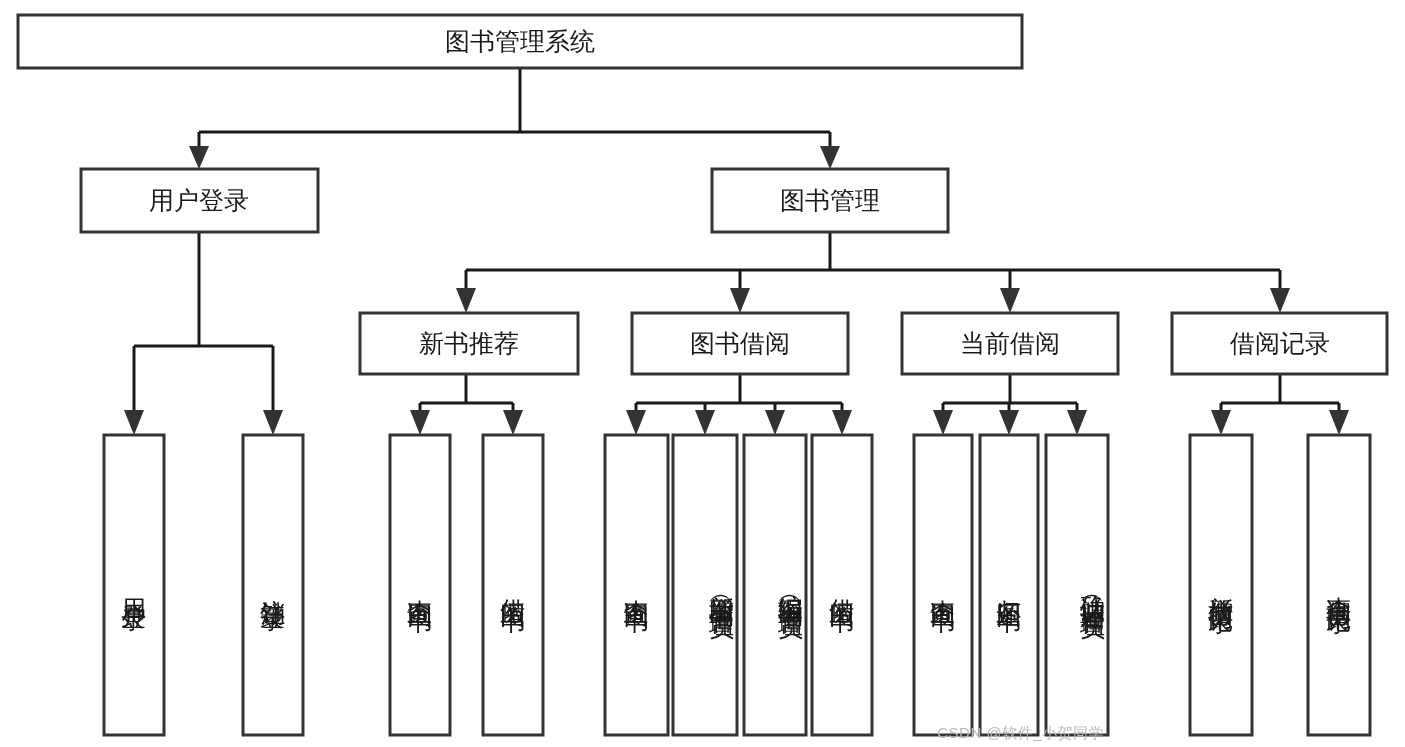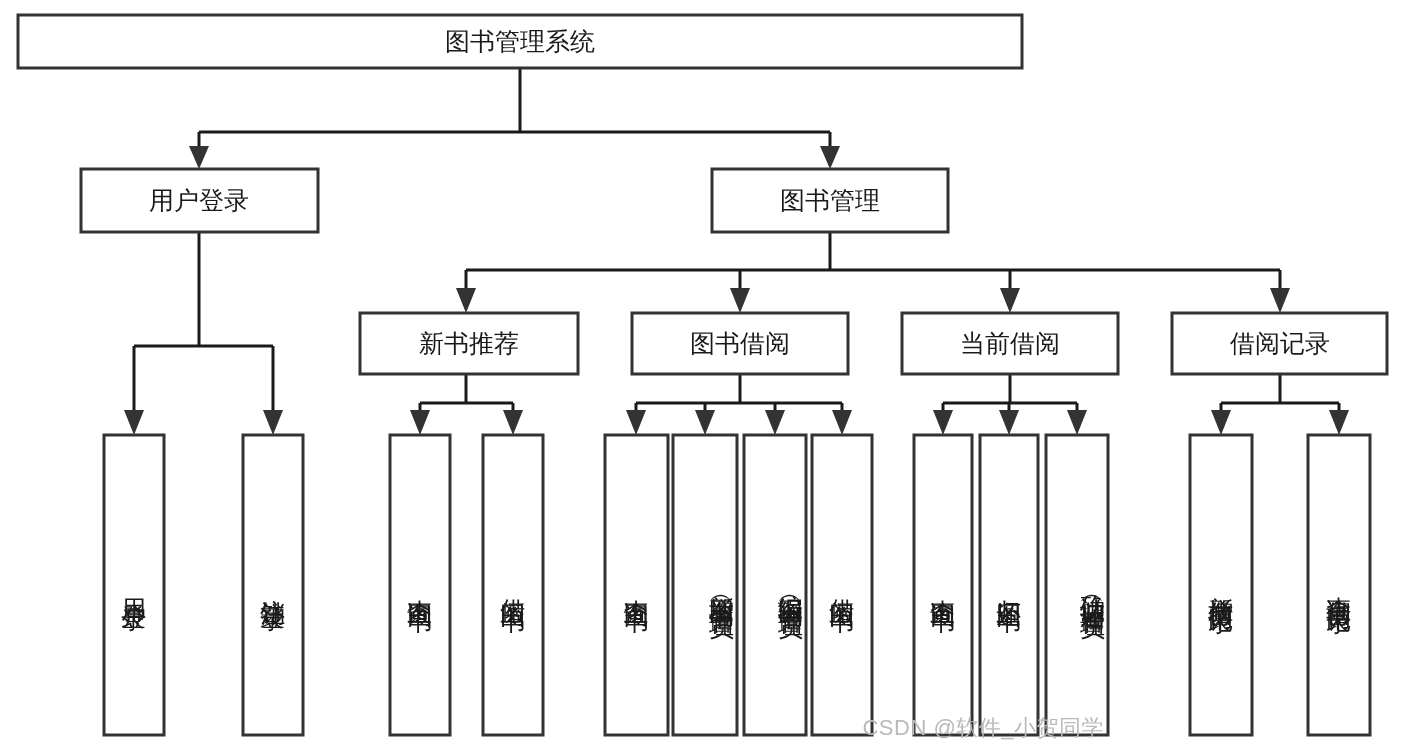--- a/index.html
+++ b/index.html
@@ -62,21 +62,21 @@
     justify-content: center;
     text-align: center;
     white-space: nowrap;
     pointer-events: none;
   }
   .watermark {
     position: absolute;
     right: 8px;
     bottom: 4px;
     font-family: "Liberation Sans", "DejaVu Sans", sans-serif;
-    font-size: 22px;
+    font-size: 15px;
     color: #b9b9b9;
     letter-spacing: 0.5px;
     white-space: nowrap;
   }
 </style>
 </head>
 <body>
 
 <div id="diagram-root">
 

